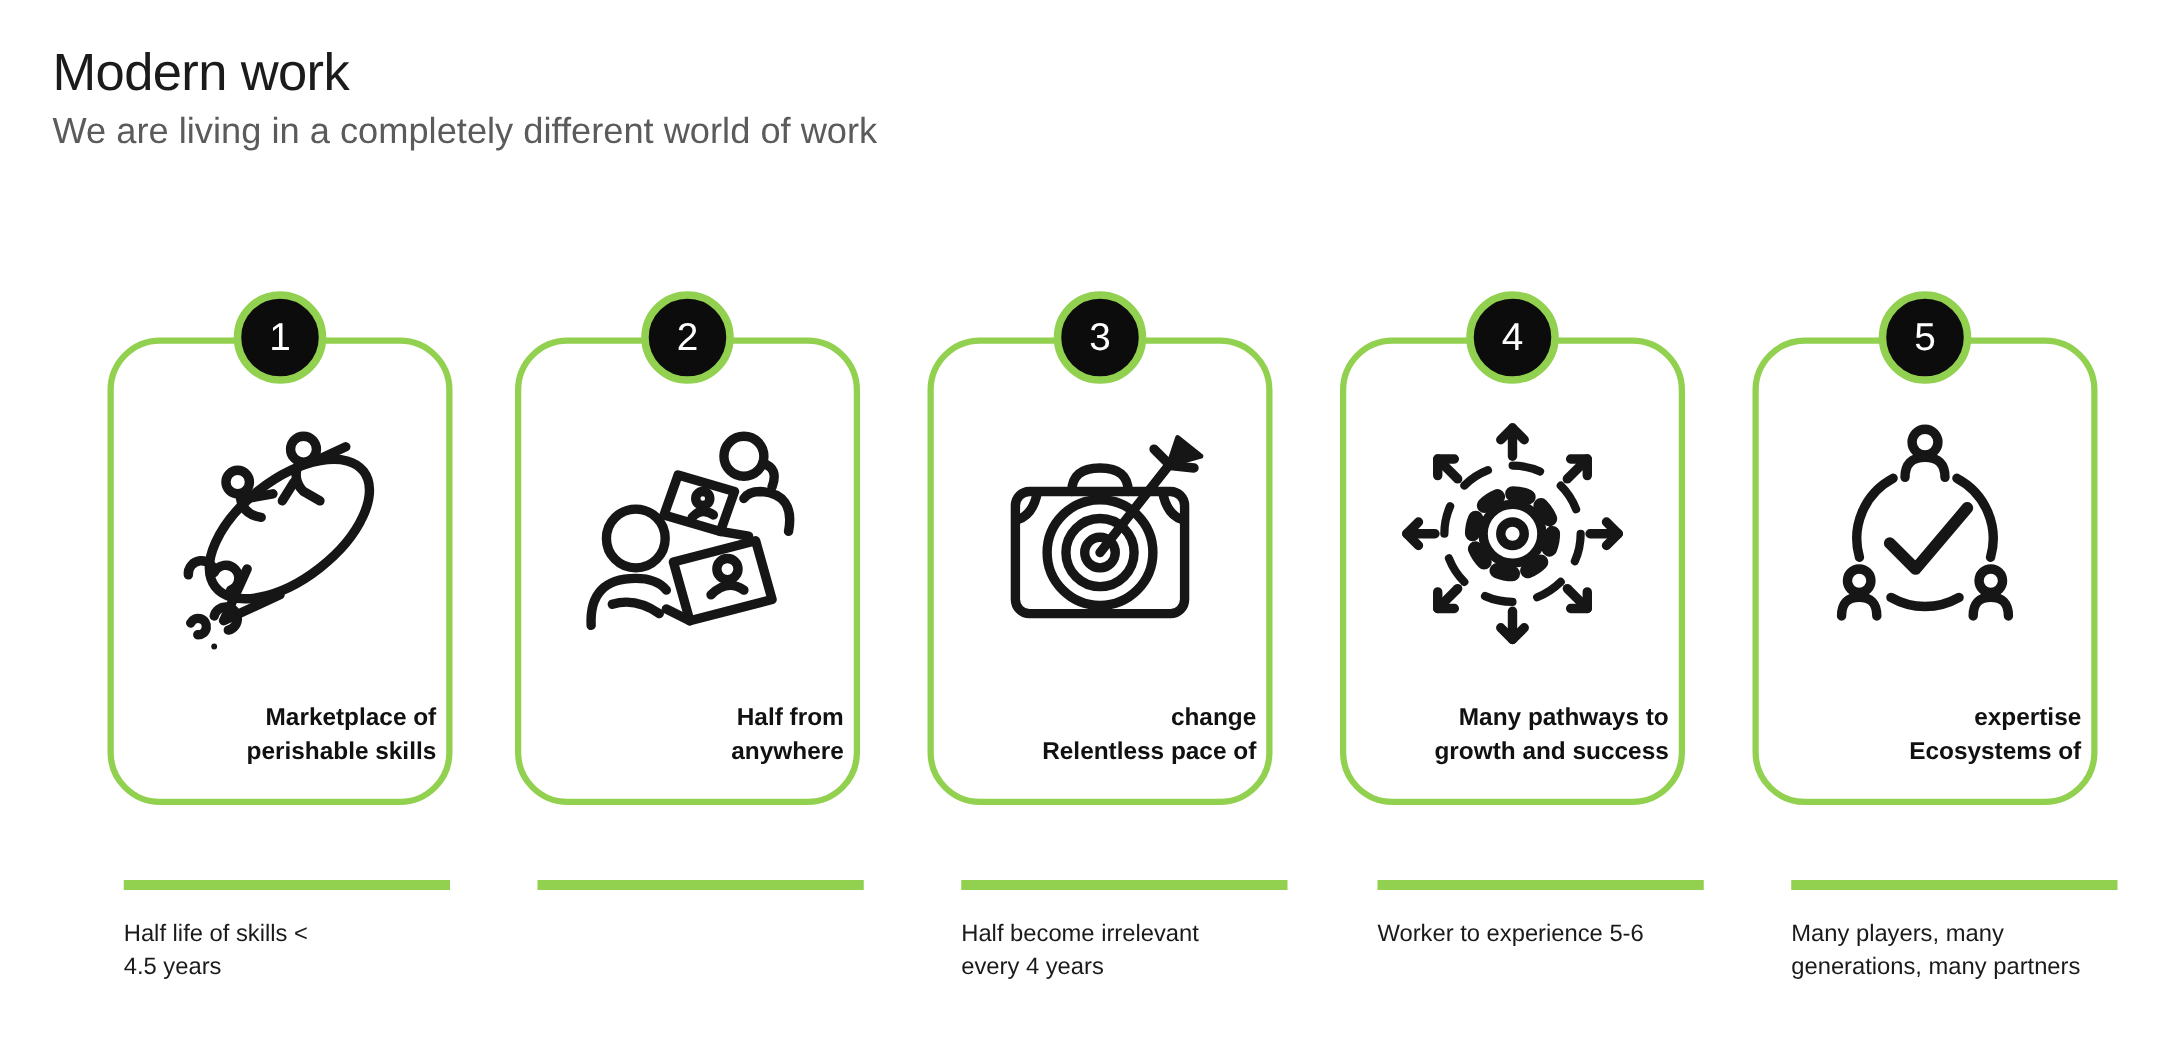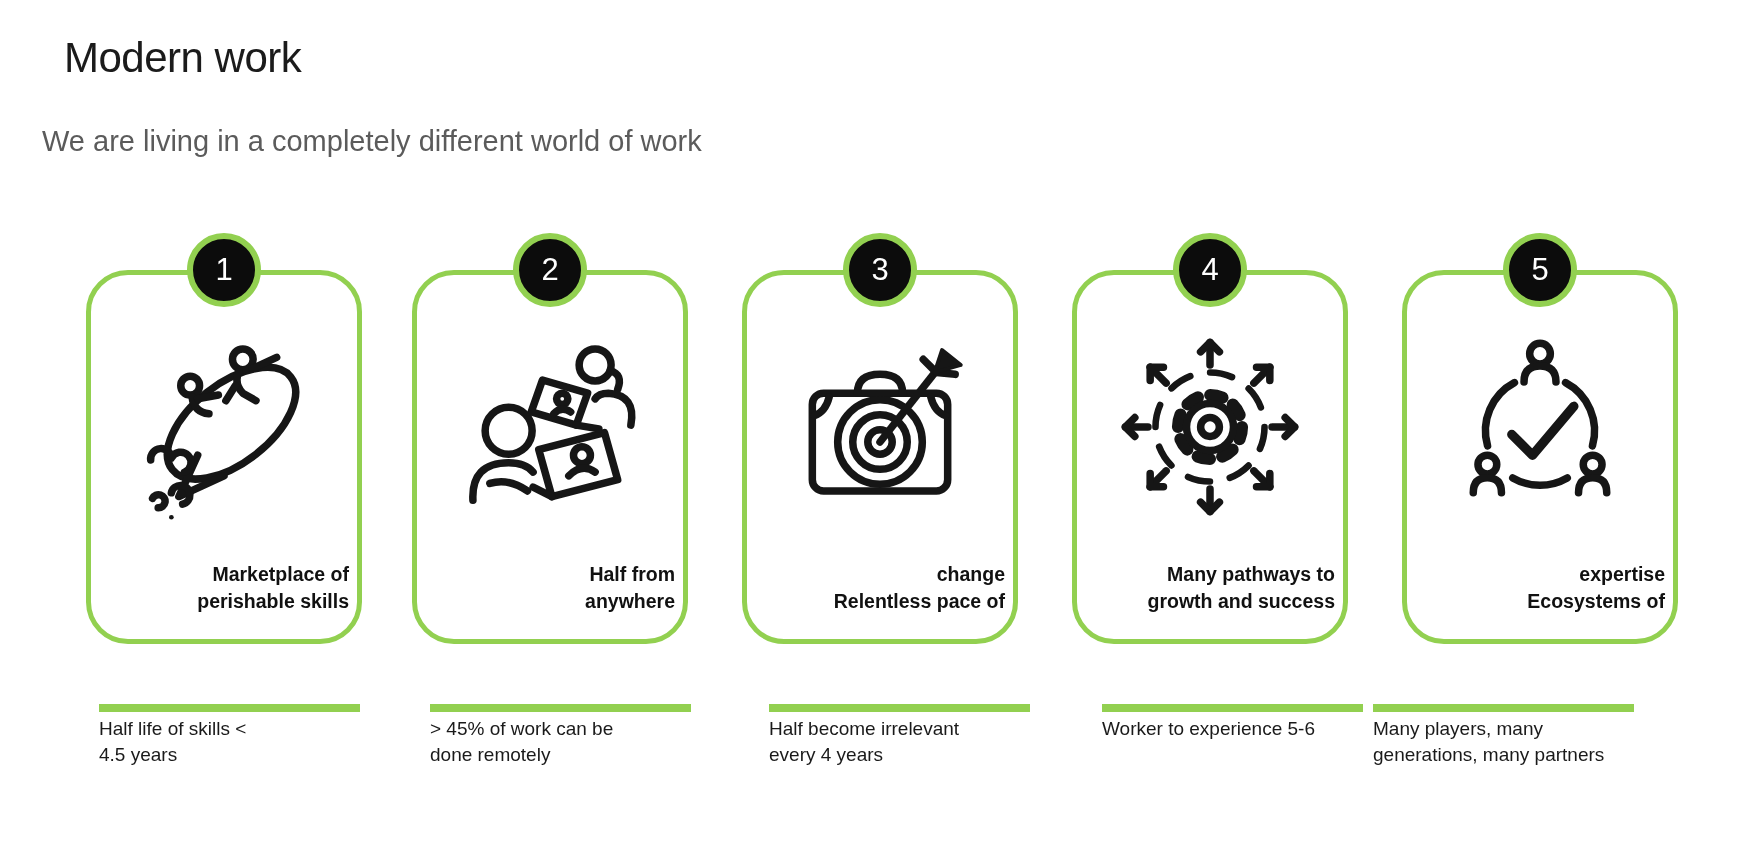--- a/index.html
+++ b/index.html
@@ -2,25 +2,25 @@
 <html><head>
 <meta charset="utf-8">
 <style>
   html,body{margin:0;padding:0}
   body{
     width:1737px;height:844px;position:relative;background:#ffffff;
     font-family:"Liberation Sans", sans-serif;color:#1a1a1a;overflow:hidden;
   }
   .title{
     position:absolute;left:42px;top:34px;font-size:42px;line-height:48px;
-    font-weight:400;color:#1b1b1b;letter-spacing:-0.5px;margin-left:22px;
+    font-weight:400;color:#1b1b1b;letter-spacing:-0.5px;
   }
   .subtitle{
     position:absolute;left:42px;top:88px;font-size:29px;line-height:34px;
-    font-weight:400;color:#5b5b5b;margin-top:36px;
+    font-weight:400;color:#5b5b5b;
   }
   .card{
     position:absolute;top:270px;width:276px;height:374px;background:#fff;
     border:5px solid #92D050;border-radius:42px;box-sizing:border-box;
   }
   .card.c1{left:86px}.card.c2{left:412px}.card.c3{left:742px}.card.c4{left:1072px}.card.c5{left:1402px}
   .badge{
     position:absolute;top:-42px;left:50%;transform:translateX(-50%);
     width:62px;height:62px;border-radius:50%;background:#0c0c0c;
     border:6px solid #92D050;color:#ffffff;display:flex;align-items:center;
@@ -29,23 +29,23 @@
   .icon-wrap{
     position:absolute;top:52px;left:0;right:0;height:200px;
     display:flex;align-items:center;justify-content:center;
   }
   .icon-wrap svg{width:188px;height:188px}
   .card-label{
     position:absolute;left:8px;right:8px;bottom:24px;text-align:right;
     font-weight:700;font-size:19.5px;line-height:27px;color:#111111;
   }
   .note{position:absolute;top:704px;width:272px}
-  .note.n1{left:99px}.note.n2{left:430px}.note.n3{left:769px}.note.n4{left:1102px}.note.n5{left:1373px}
+  .note.n1{left:99px}.note.n2{left:430px}.note.n3{left:769px}.note.n4{left:1102px}.note.n5{left:1433px}
   .note-bar{width:261px;height:8px;background:#92D050}
-  .note-text{margin-top:4px;font-size:19px;line-height:26px;color:#1a1a1a}
+  .note-text{margin-top:23px;font-size:19px;line-height:26px;color:#1a1a1a}
   .ink{fill:none;stroke:#161616;stroke-width:8;stroke-linecap:round;stroke-linejoin:round}
 </style>
 </head>
 <body>
 
 <div class="title">Modern work</div>
 <div class="subtitle">We are living in a completely different world of work</div>
 
 <div class="card c1">
   <div class="badge">1</div>
@@ -184,24 +184,20 @@
 
 <div class="note n1">
   <div class="note-bar"></div>
   <div class="note-text">
     <div>Half life of skills &lt;</div>
     <div>4.5 years</div>
   </div>
 </div>
 <div class="note n2">
   <div class="note-bar"></div>
-  <div class="note-text">
-    <div>&gt; 45% of work can be</div>
-    <div>done remotely</div>
-  </div>
 </div>
 <div class="note n3">
   <div class="note-bar"></div>
   <div class="note-text">
     <div>Half become irrelevant</div>
     <div>every 4 years</div>
   </div>
 </div>
 <div class="note n4">
   <div class="note-bar"></div>

